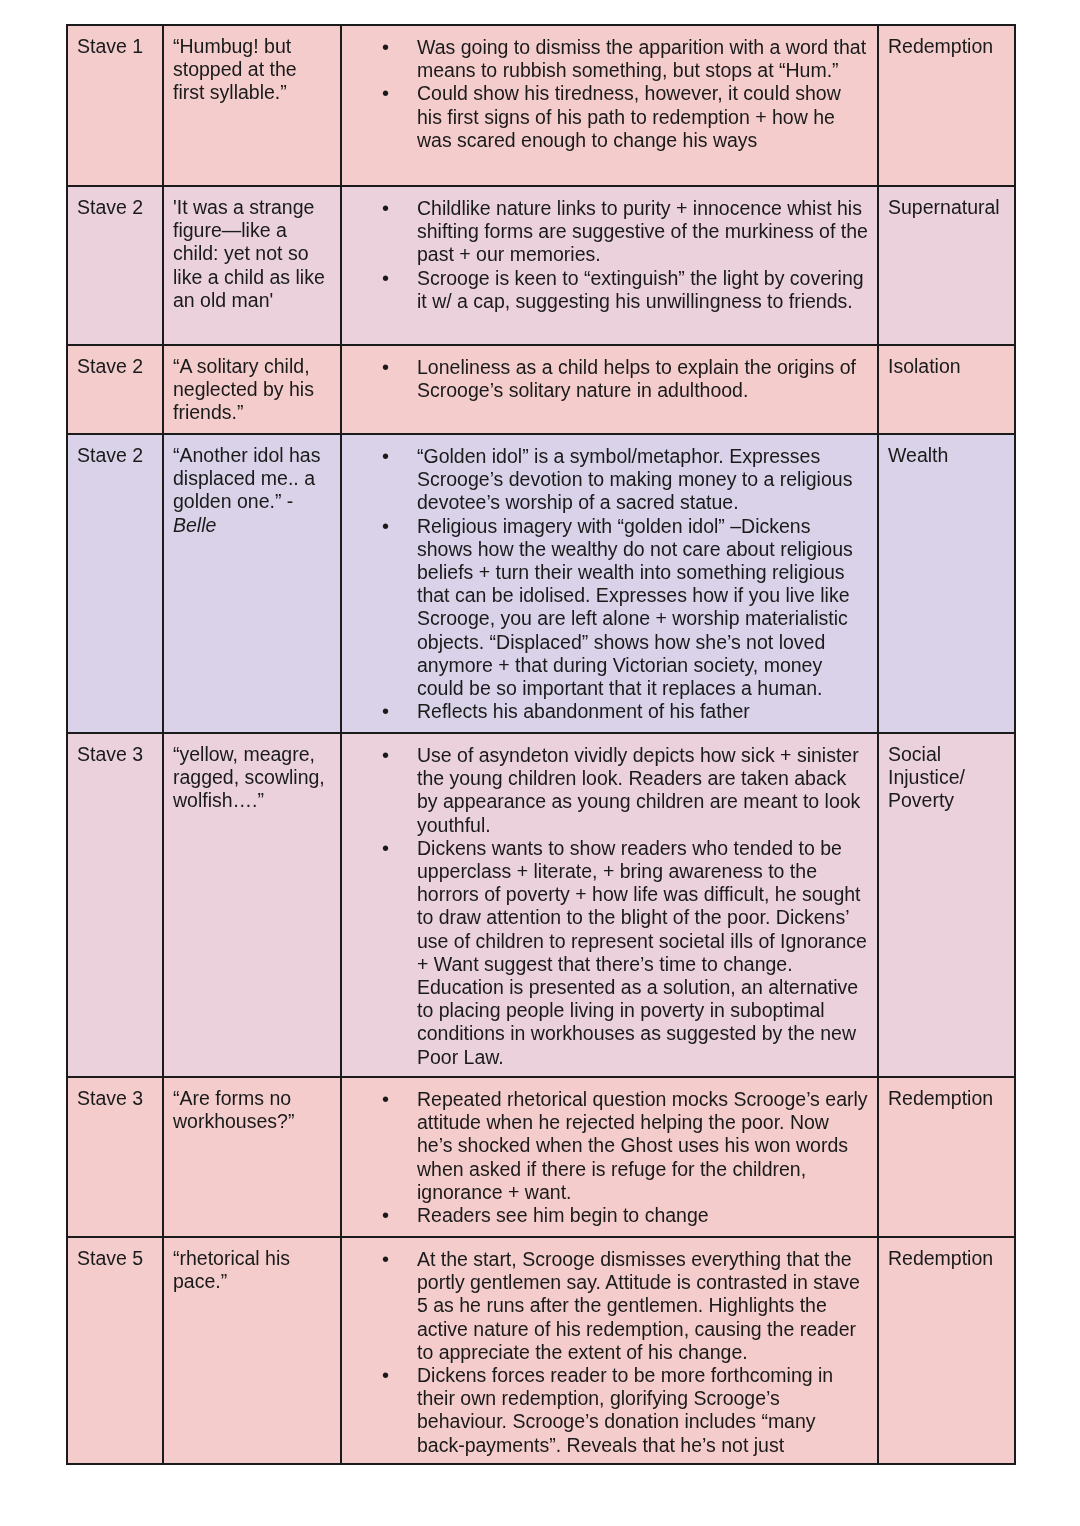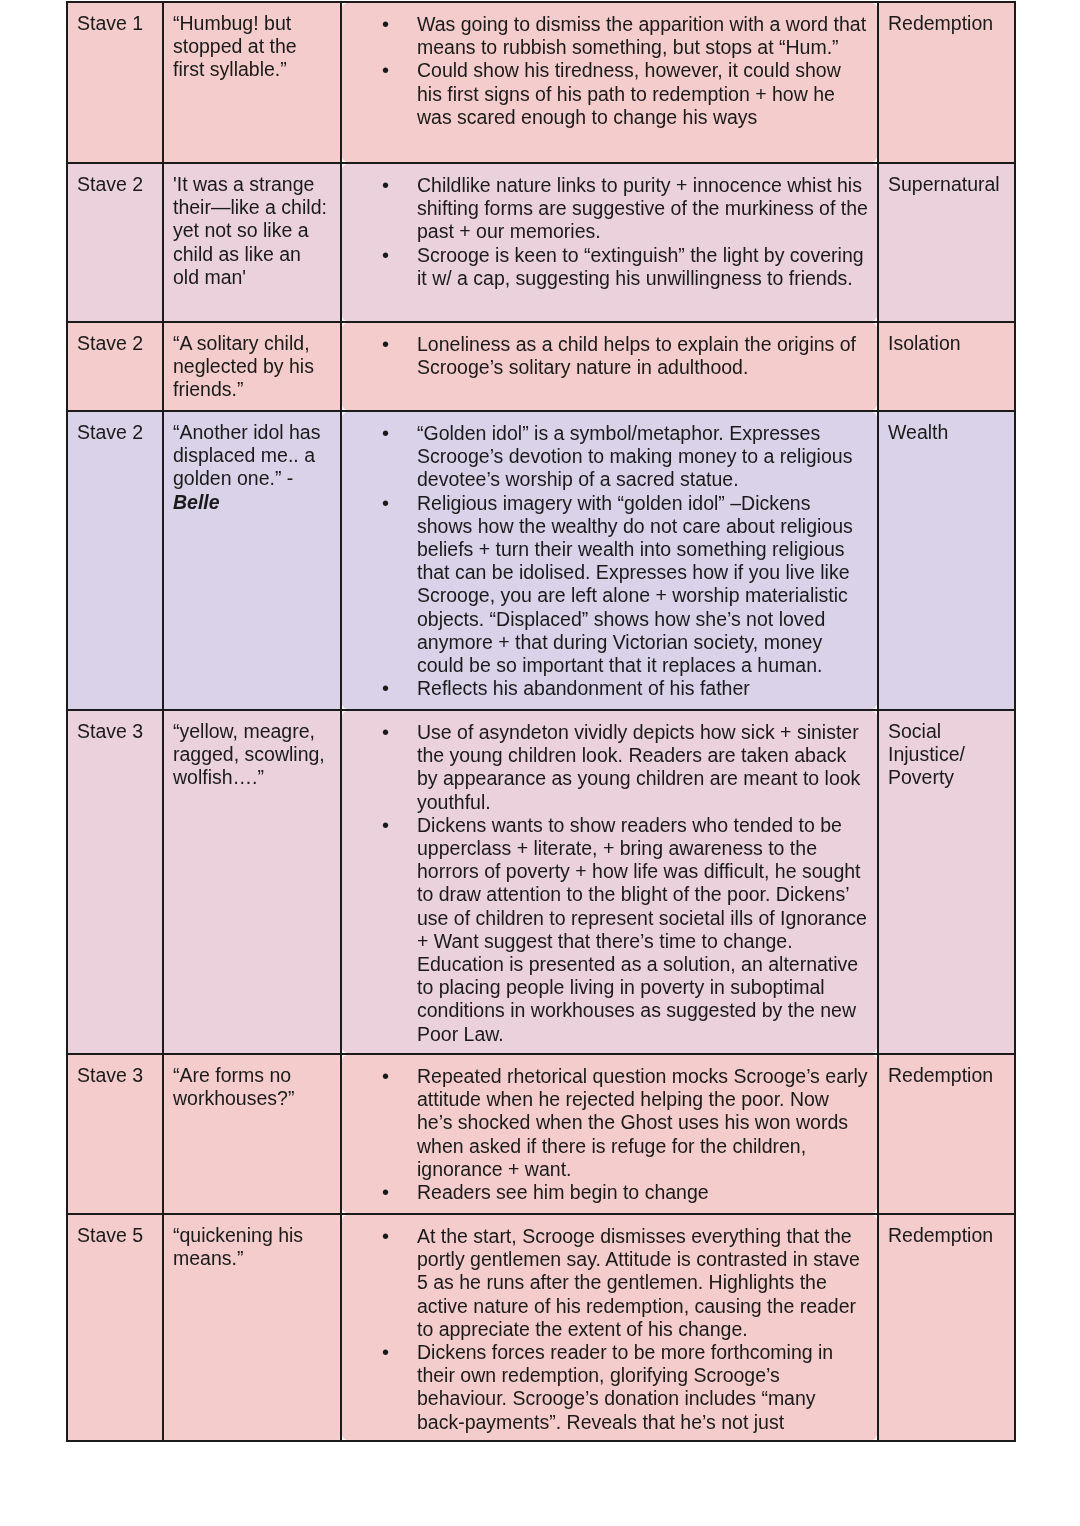--- a/index.html
+++ b/index.html
@@ -1,31 +1,31 @@
 <!DOCTYPE html>
 <html><head>
   <meta charset="utf-8">
   <style>
     html, body { margin: 0; padding: 0; background: #ffffff; }
     body { width: 1080px; height: 1526px; position: relative; overflow: hidden;
            font-family: "Liberation Sans", sans-serif; color: #1a1a1a; }
-    table.analysis { position: absolute; left: 66px; top: 1px; width: 948px;
+    table.analysis { position: absolute; left: 66px; top: 24px; width: 948px;
       border-collapse: collapse; table-layout: fixed; padding-left: 19px; }
     table.analysis td { border: 2px solid #1b1b1b; vertical-align: top;
       font-size: 19.5px; line-height: 23.2px; padding: 9px 9px 6px 9px; }
     col.c1 { width: 96px; } col.c2 { width: 178px; } col.c3 { width: 537px; } col.c4 { width: 137px; }
     tr.pink td { background: #f4cccc; }
     tr.mauve td { background: #ead1dc; }
     tr.lav td { background: #d9d2e9; }
-    td.points { padding-left: 0 !important; padding-top: 10px !important; border-radius: 9px; }
+    td.points { padding-left: 0 !important; padding-top: 10px !important; }
     ul.bullets { margin: 0; padding: 0; list-style: none; }
     ul.bullets li { position: relative; padding-left: 75px; }
     ul.bullets li::before { content: "\2022"; position: absolute; left: 40px; top: 0; font-size: 20px; }
     .quote-line { display: block; }
-    .speaker { font-style: italic; font-weight: bold; }
+    .speaker { font-style: italic; }
   </style>
 </head>
 <body>
 
 <table class="analysis">
   <colgroup>
       <col class="c1">
       <col class="c2">
       <col class="c3">
       <col class="c4">
@@ -40,21 +40,21 @@
         <ul class="bullets">
           <li>Was going to dismiss the apparition with a word that means to rubbish something, but stops at “Hum.”</li>
           <li>Could show his tiredness, however, it could show his first signs of his path to redemption + how he was scared enough to change his ways</li>
         </ul>
       </td>
       <td>Redemption</td>
     </tr>
     <tr class="mauve" style="height:159px">
       <td>Stave 2</td>
       <td>
-          <span class="quote-line">'It was a strange their—like a child: yet not so like a child as like an old man'</span>
+          <span class="quote-line">'It was a strange figure—like a child: yet not so like a child as like an old man'</span>
         </td>
       <td class="points">
         <ul class="bullets">
           <li>Childlike nature links to purity + innocence whist his shifting forms are suggestive of the murkiness of the past + our memories.</li>
           <li>Scrooge is keen to “extinguish” the light by covering it w/ a cap, suggesting his unwillingness to friends.</li>
         </ul>
       </td>
       <td>Supernatural</td>
     </tr>
     <tr class="pink" style="height:89px">
@@ -106,21 +106,21 @@
         <ul class="bullets">
           <li>Repeated rhetorical question mocks Scrooge’s early attitude when he rejected helping the poor. Now he’s shocked when the Ghost uses his won words when asked if there is refuge for the children, ignorance + want.</li>
           <li>Readers see him begin to change</li>
         </ul>
       </td>
       <td>Redemption</td>
     </tr>
     <tr class="pink" style="height:199px">
       <td>Stave 5</td>
       <td>
-          <span class="quote-line">“quickening his means.”</span>
+          <span class="quote-line">“rhetorical his pace.”</span>
         </td>
       <td class="points">
         <ul class="bullets">
           <li>At the start, Scrooge dismisses everything that the portly gentlemen say. Attitude is contrasted in stave 5 as he runs after the gentlemen. Highlights the active nature of his redemption, causing the reader to appreciate the extent of his change.</li>
           <li>Dickens forces reader to be more forthcoming in their own redemption, glorifying Scrooge’s behaviour. Scrooge’s donation includes “many back-payments”. Reveals that he’s not just</li>
         </ul>
       </td>
       <td>Redemption</td>
     </tr>
   </tbody>

